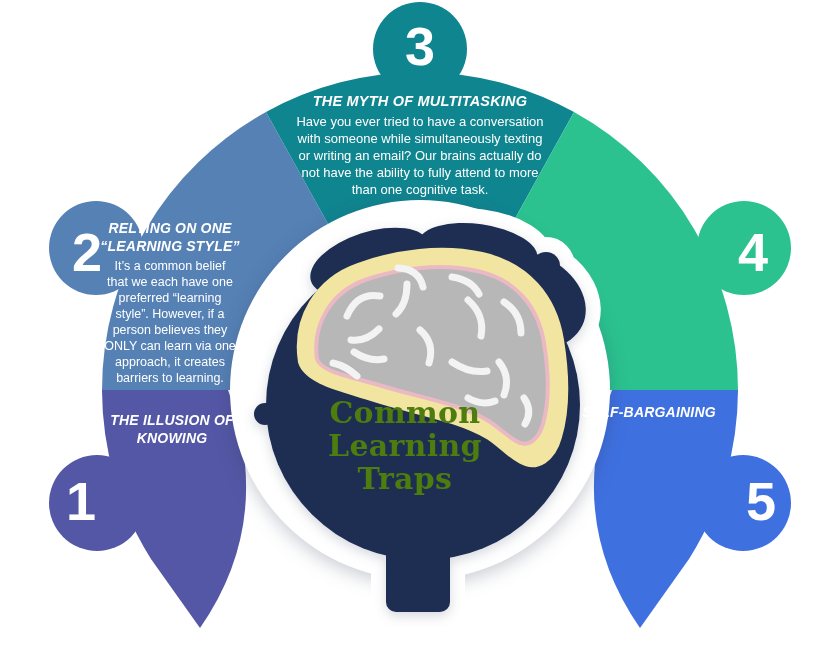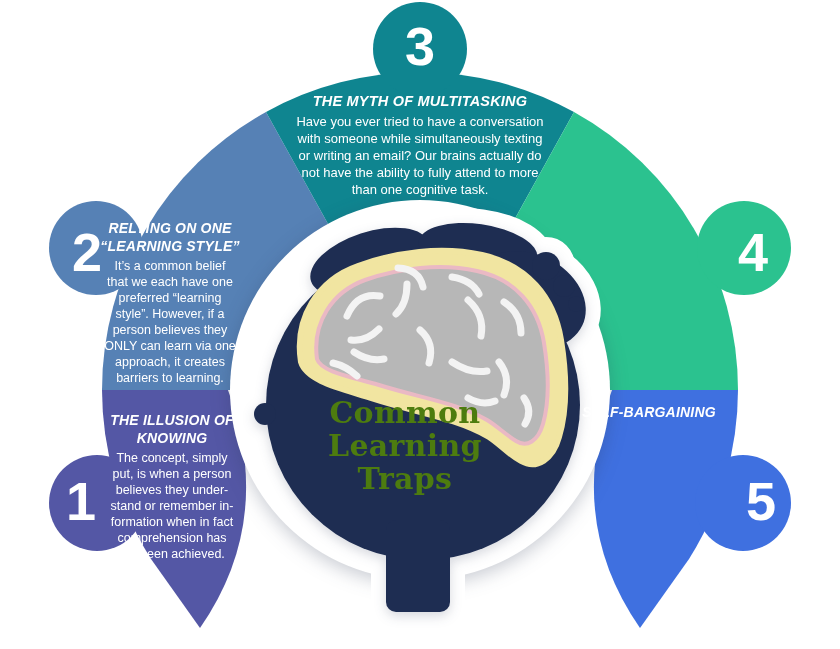--- a/index.html
+++ b/index.html
@@ -112,27 +112,20 @@
 
   <div class="num num-1">1</div>
   <div class="num num-2">2</div>
   <div class="num num-3">3</div>
   <div class="num num-4">4</div>
   <div class="num num-5">5</div>
 
   <div class="block blk-1">
     <div class="t">THE ILLUSION OF
 KNOWING</div>
-    <div class="b">The concept, simply
-put, is when a person
-believes they under-
-stand or remember in-
-formation when in fact
-comprehension has
-not been achieved.</div>
   </div>
   <div class="block blk-3">
     <div class="t">THE MYTH OF MULTITASKING</div>
     <div class="b">Have you ever tried to have a conversation
 with someone while simultaneously texting
 or writing an email? Our brains actually do
 not have the ability to fully attend to more
 than one cognitive task.</div>
   </div>
   <div class="block blk-2">

